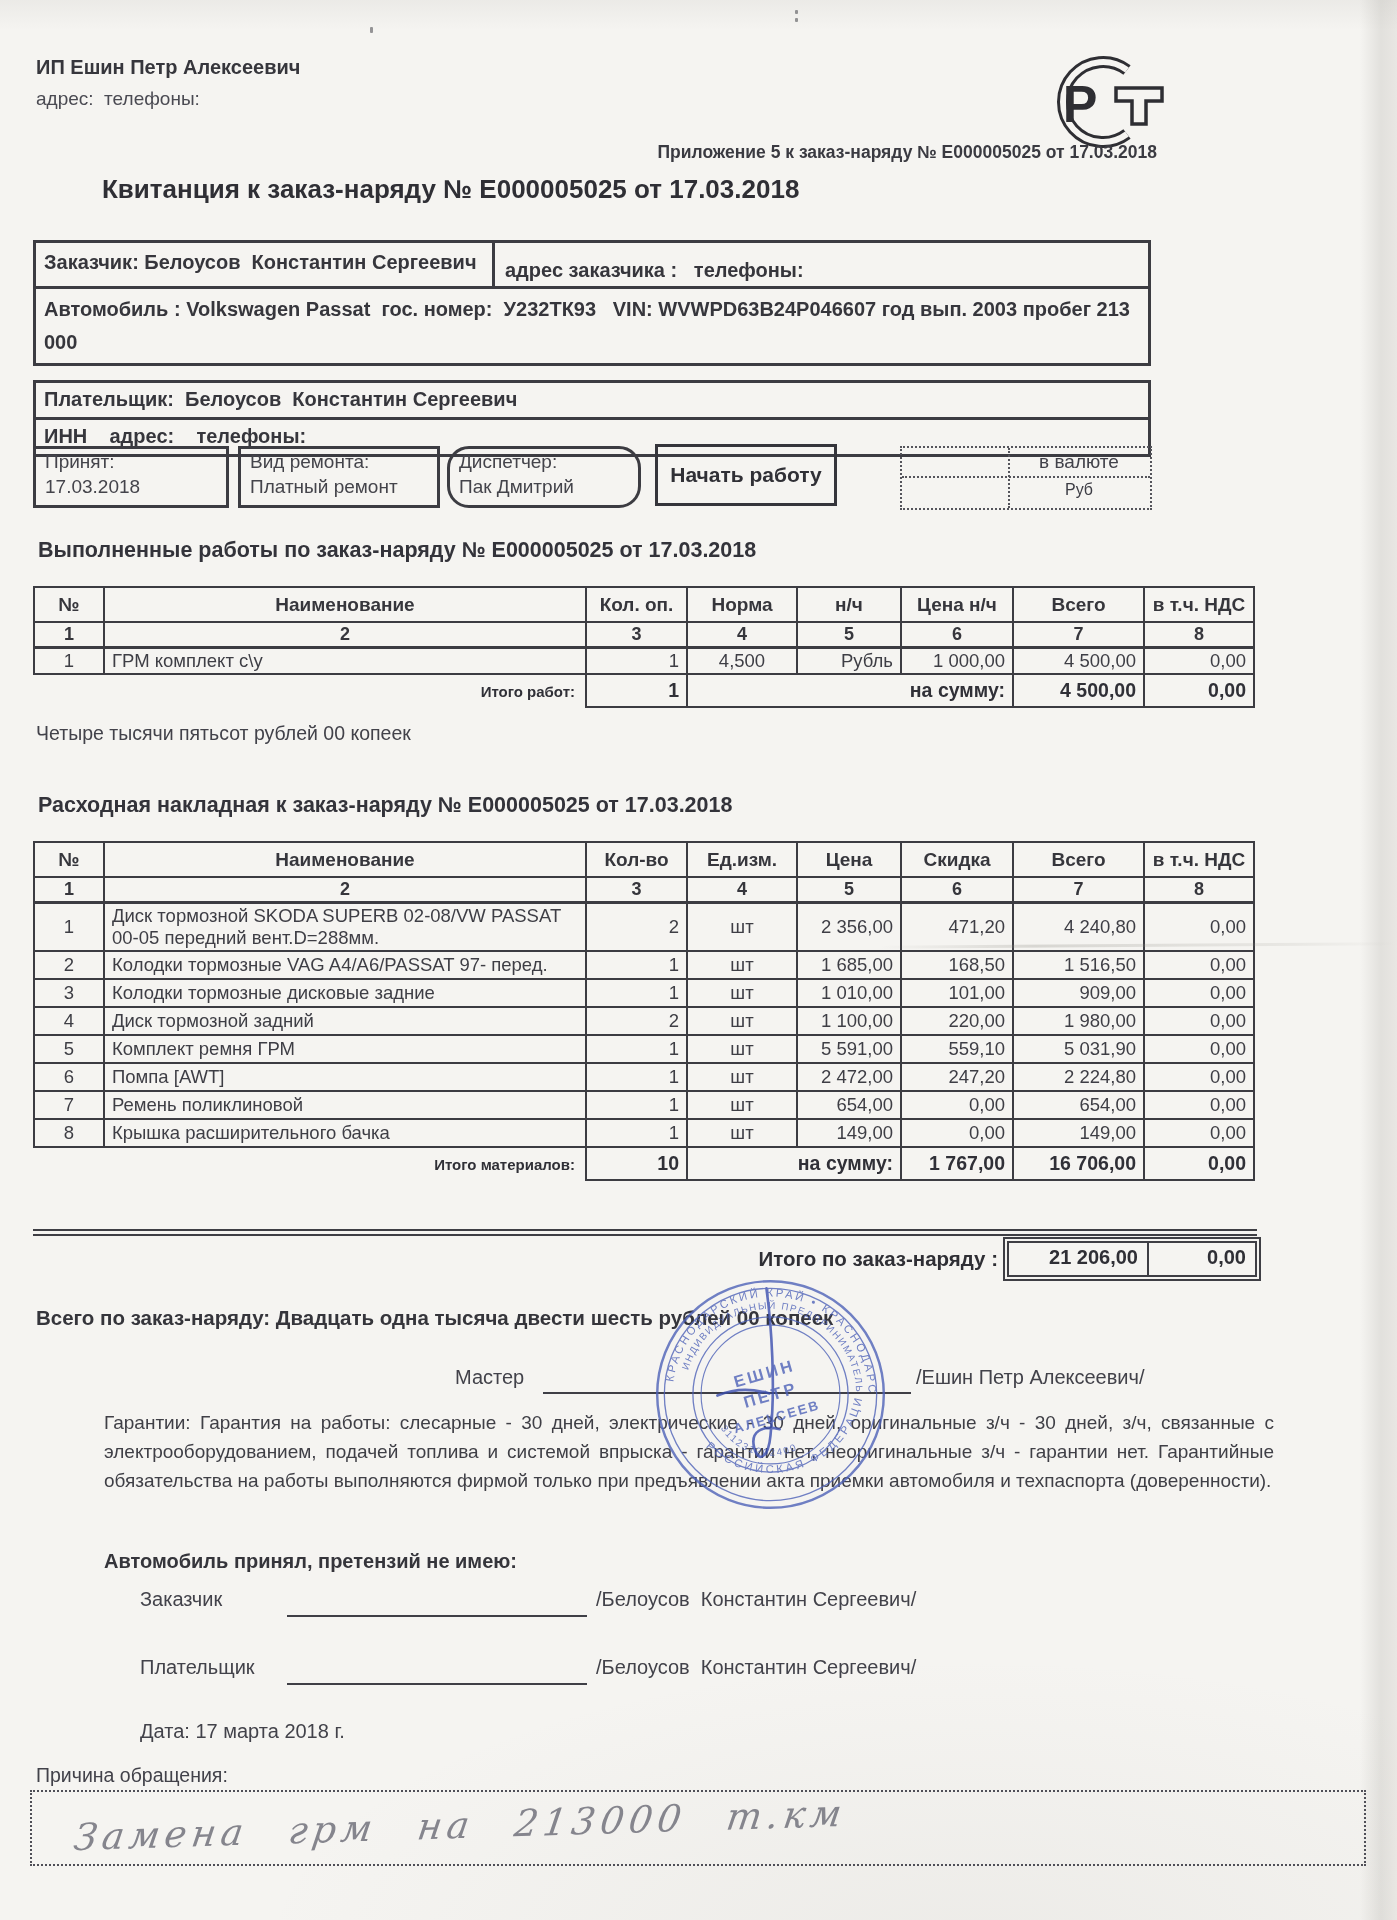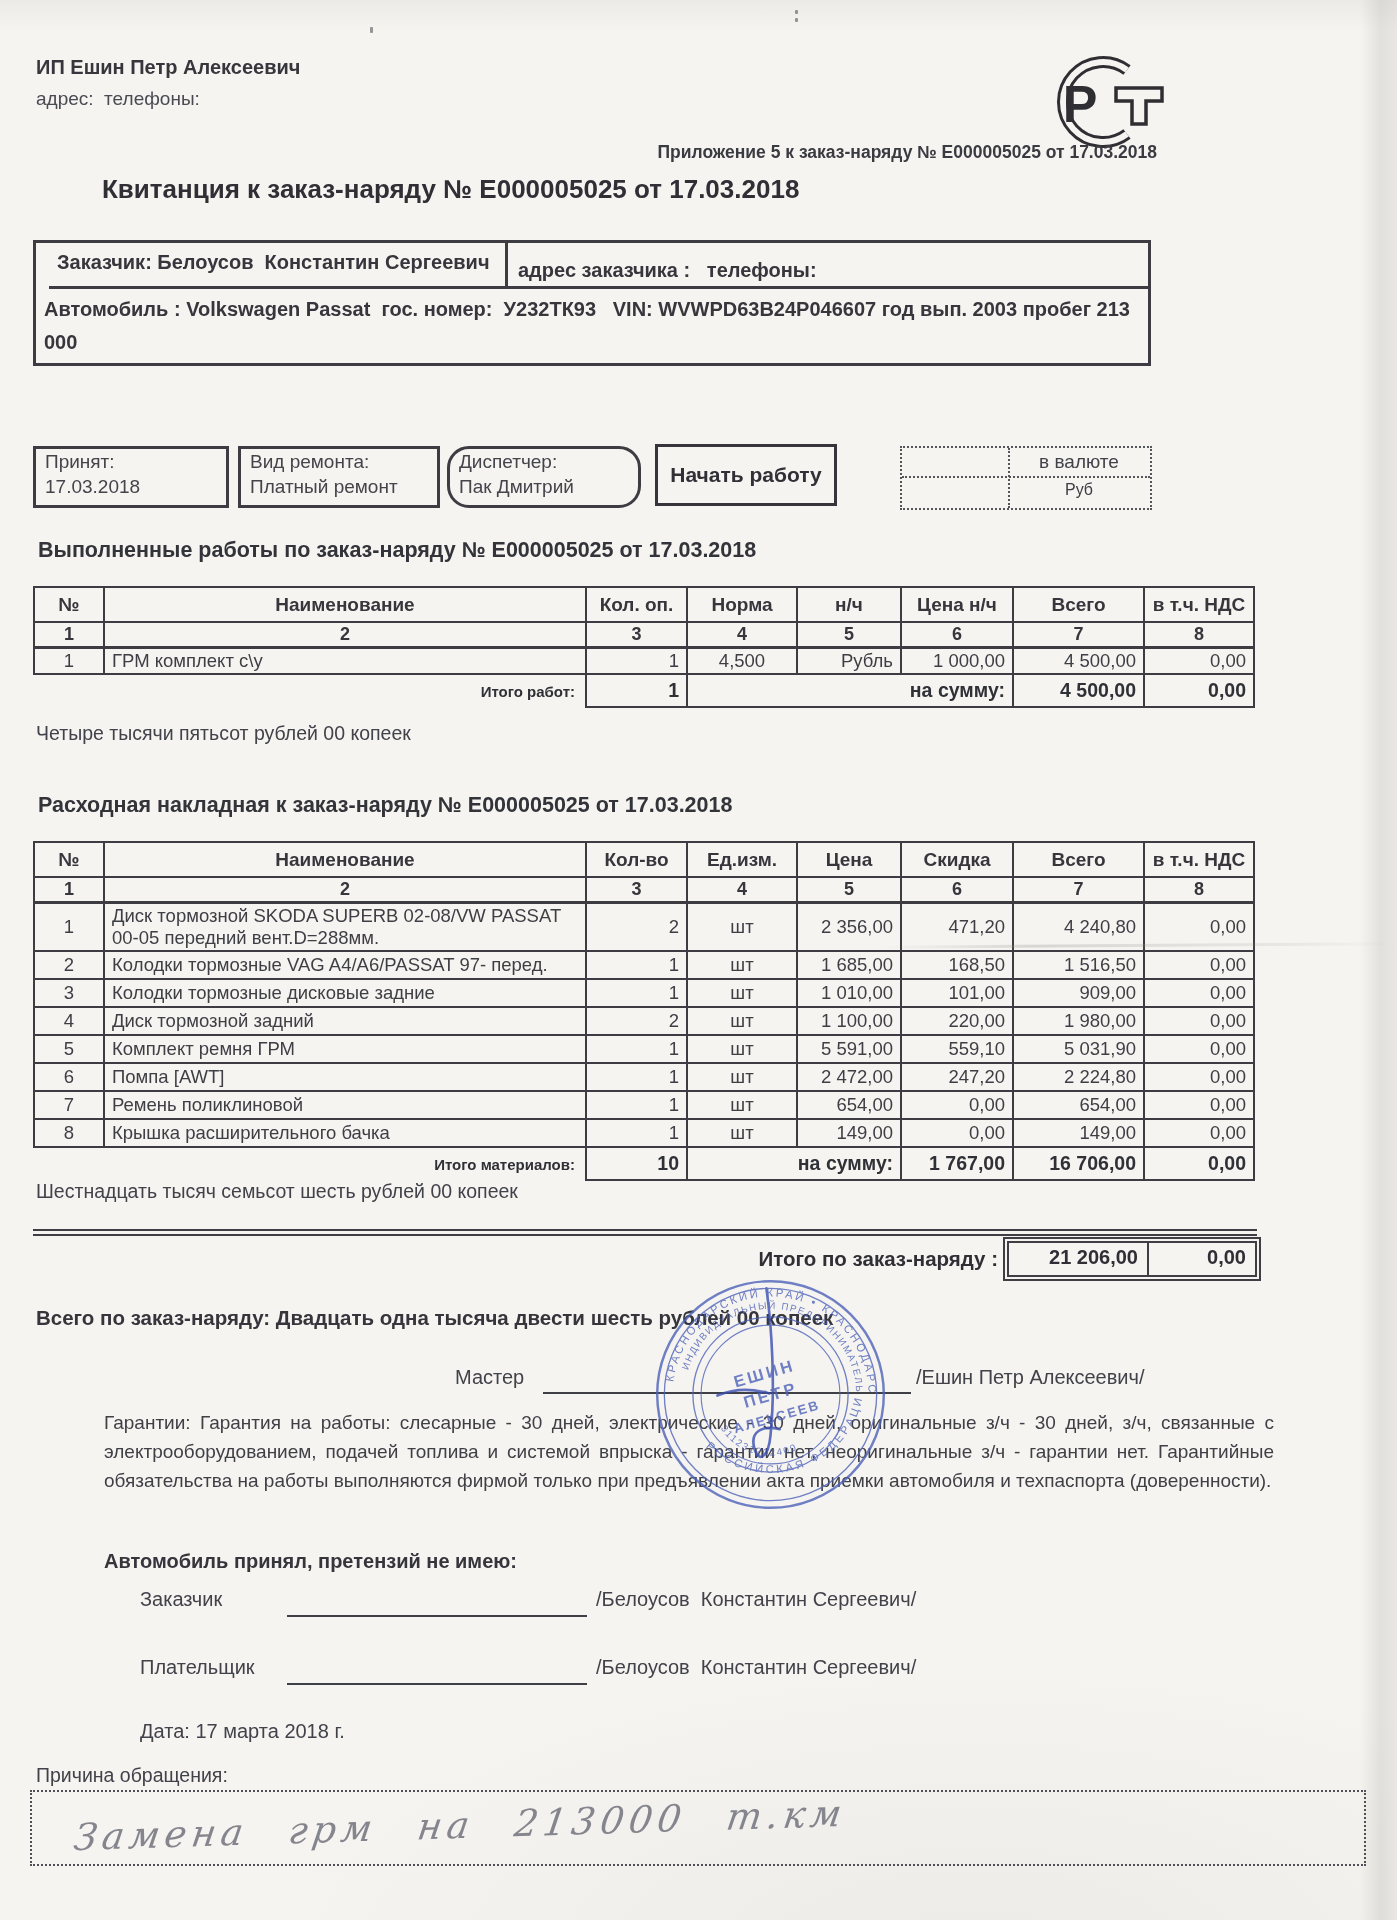--- a/index.html
+++ b/index.html
@@ -14,21 +14,21 @@
   }
   .abs{position:absolute;}
   .pre{white-space:pre-wrap;}
   
   .vendor{font-size:20px; font-weight:bold; color:#36363c;}
   .vendor2{font-size:19px; color:#4a4a52;}
   .appendix{font-size:17.5px; font-weight:bold; text-align:right; color:#3a3a41;}
   .title{font-size:26px; font-weight:bold; color:#2f2f35;}
   
   .btable{border:3px solid #3c3c42;}
-  .btable .r1{display:flex; border-bottom:3px solid #3c3c42;margin-left:13px;}
+  .btable .r1{display:flex; border-bottom:3px solid #3c3c42;}
   .btable .c1{width:440px; border-right:3px solid #3c3c42; padding:4px 8px; font-weight:bold; font-size:20px; line-height:31px; color:#36363c;}
   .btable .c2{flex:1; padding:16px 10px 4px; font-weight:bold; font-size:20px; color:#36363c;}
   .btable .row2{padding:4px 8px; font-weight:bold; font-size:20px; line-height:33px; color:#36363c;}
   .btable .prow{padding:1px 8px; font-weight:bold; font-size:20px; height:32px; line-height:30px; color:#36363c;}
   .btable .prow.first{border-bottom:3px solid #3c3c42;}
   
   .ibox{border:3px solid #3c3c42; height:56px; padding:0 9px; font-size:19px; line-height:25px; color:#44444b;}
   .startbox{border:3px solid #35353b; height:56px; display:flex; align-items:center; justify-content:center; font-weight:bold; font-size:21px; color:#303036;}
   .dbox{border:2px dotted #54545b; width:248px; height:60px;}
   .dbox .vdiv{position:absolute; left:106px; top:0; bottom:0; border-left:2px dotted #54545b;}
@@ -91,20 +91,24 @@
   <div class="abs title" style="left:102px; top:174px;">Квитанция к заказ-наряду № Е000005025 от 17.03.2018</div>
 
   <div class="abs btable" style="left:33px; top:240px; width:1112px;">
     <div class="r1">
       <div class="c1 pre">Заказчик: Белоусов  Константин Сергеевич</div>
       <div class="c2 pre">адрес заказчика :   телефоны:</div>
     </div>
     <div class="row2 pre">Автомобиль : Volkswagen Passat  гос. номер:  У232ТК93   VIN: WVWPD63B24P046607 год вып. 2003 пробег 213 000</div>
   </div>
 
+  <div class="abs btable" style="left:33px; top:380px; width:1112px;">
+    <div class="prow first pre">Плательщик:  Белоусов  Константин Сергеевич</div>
+    <div class="prow pre">ИНН    адрес:    телефоны:</div>
+  </div>
 
   <div class="abs ibox" style="left:33px; top:446px; width:172px;">
     <div>Принят:</div>
     <div>17.03.2018</div>
   </div>
   <div class="abs ibox" style="left:238px; top:446px; width:178px;">
     <div>Вид ремонта:</div>
     <div>Платный ремонт</div>
   </div>
   <div class="abs ibox" style="left:447px; top:446px; width:170px;border-radius:22px;">
@@ -297,21 +301,20 @@
         <tr>
           <td colspan="2" class="r nb">Итого материалов:</td>
           <td class="r">10</td>
           <td colspan="2" class="r">на сумму:</td>
           <td class="r">1 767,00</td>
           <td class="r">16 706,00</td>
           <td class="r">0,00</td>
         </tr>
       </tfoot>
     </table>
-  <div class="abs words" style="left:36px; top:1180px;">Шестнадцать тысяч семьсот шесть рублей 00 копеек</div>
 
   <div class="abs dbl" style="left:33px; top:1229px; width:1224px;"></div>
   <div class="abs gt-label" style="left:560px; top:1247px; width:438px;">Итого по заказ-наряду :</div>
   <div class="abs gbox" style="left:1003px; top:1237px;">
     <div class="gcells">
       <div class="gcell first">21 206,00</div>
       <div class="gcell second">0,00</div>
     </div>
   </div>
   <div class="abs accept" style="left:36px; top:1306px; font-size:20.5px;">Всего по заказ-наряду: Двадцать одна тысяча двести шесть рублей 00 копеек</div>

